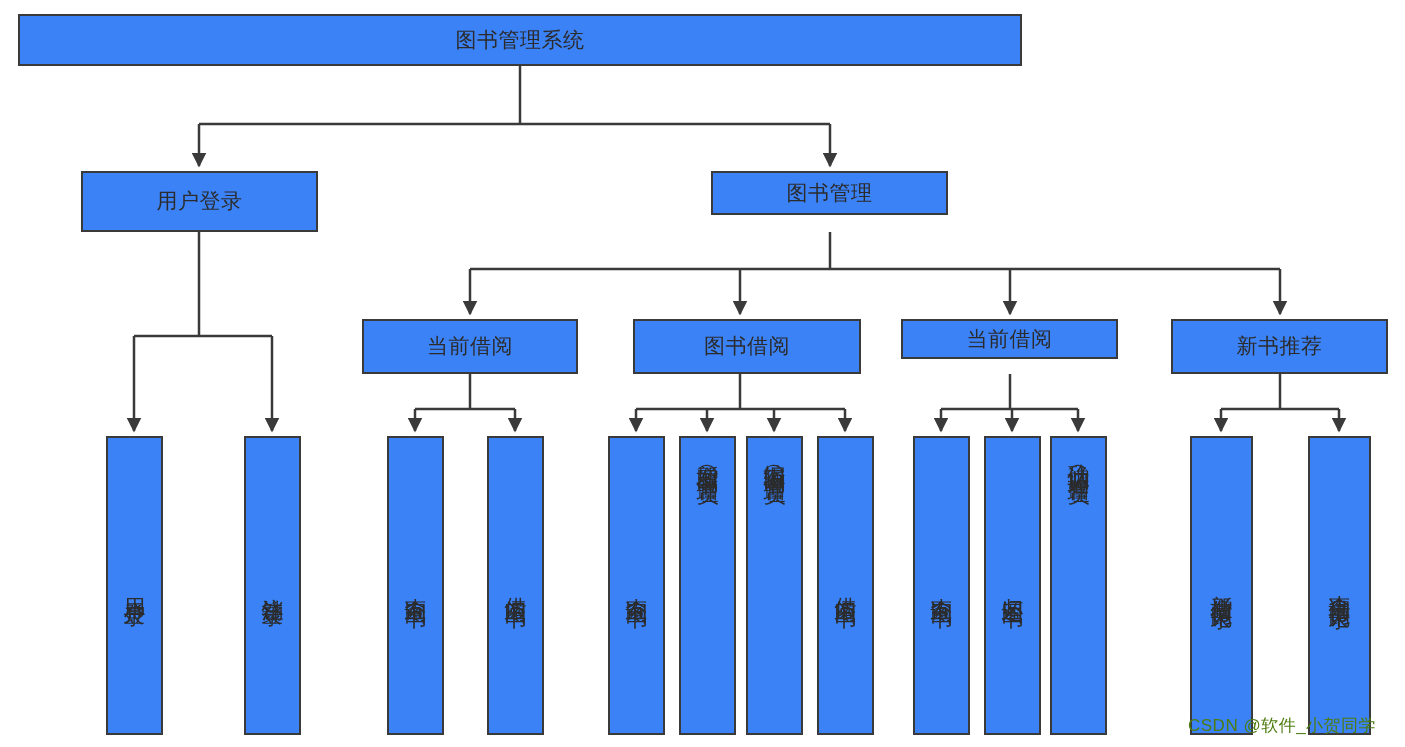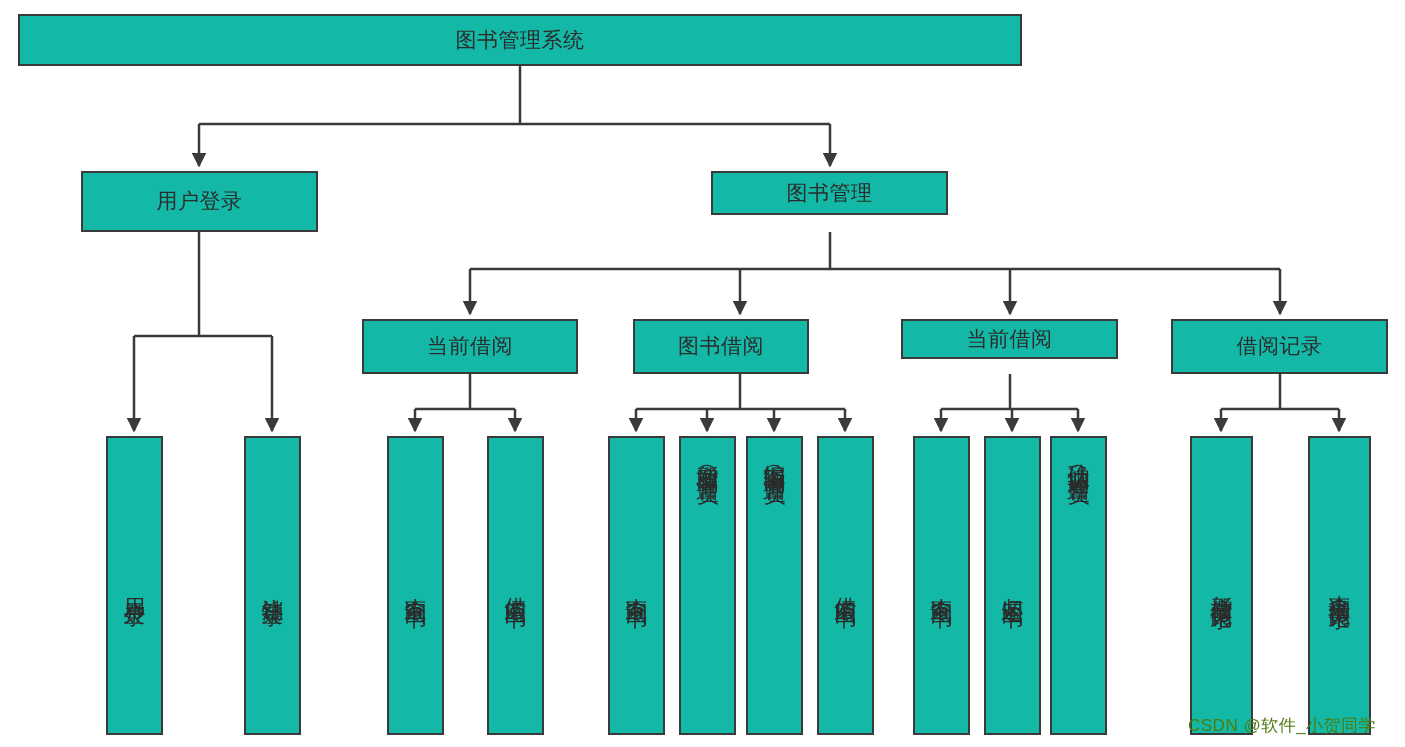--- a/index.html
+++ b/index.html
@@ -22,21 +22,21 @@
     left: 0;
     top: 0;
     width: 1405px;
     height: 747px;
     pointer-events: none;
   }
   .node {
     position: absolute;
     box-sizing: border-box;
     border: 2.5px solid #3a3a3a;
-    background: #14b8a6;
+    background: #3b82f6;
     display: flex;
     align-items: center;
     justify-content: center;
     color: #2b2b2b;
   }
   .node .label {
     display: block;
     text-align: center;
     line-height: 1.05;
   }
@@ -134,28 +134,28 @@
   <div class="node horiz" style="left:81px; top:171px; width:237px; height:61px;">
     <span class="label">用户登录</span>
   </div>
   <div class="node horiz" style="left:711px; top:171px; width:237px; height:44px;justify-content:center;">
     <span class="label">图书管理</span>
   </div>
 
   <div class="node horiz" style="left:362px; top:319px; width:216px; height:55px;">
     <span class="label">当前借阅</span>
   </div>
-  <div class="node horiz" style="left:633px; top:319px; width:176px; height:55px;">
+  <div class="node horiz" style="left:633px; top:319px; width:228px; height:55px;">
     <span class="label">图书借阅</span>
   </div>
   <div class="node horiz" style="left:901px; top:319px; width:217px; height:40px;">
     <span class="label">当前借阅</span>
   </div>
   <div class="node horiz" style="left:1171px; top:319px; width:217px; height:55px;">
-    <span class="label">借阅记录</span>
+    <span class="label">新书推荐</span>
   </div>
 
   <div class="node vert mid-text" style="left:106px; top:436px; width:57px; height:299px;">
     <span class="label">用户登录</span>
   </div>
   <div class="node vert mid-text" style="left:244px; top:436px; width:57px; height:299px;">
     <span class="label">注销登录</span>
   </div>
 
   <div class="node vert mid-text" style="left:387px; top:436px; width:57px; height:299px;">

